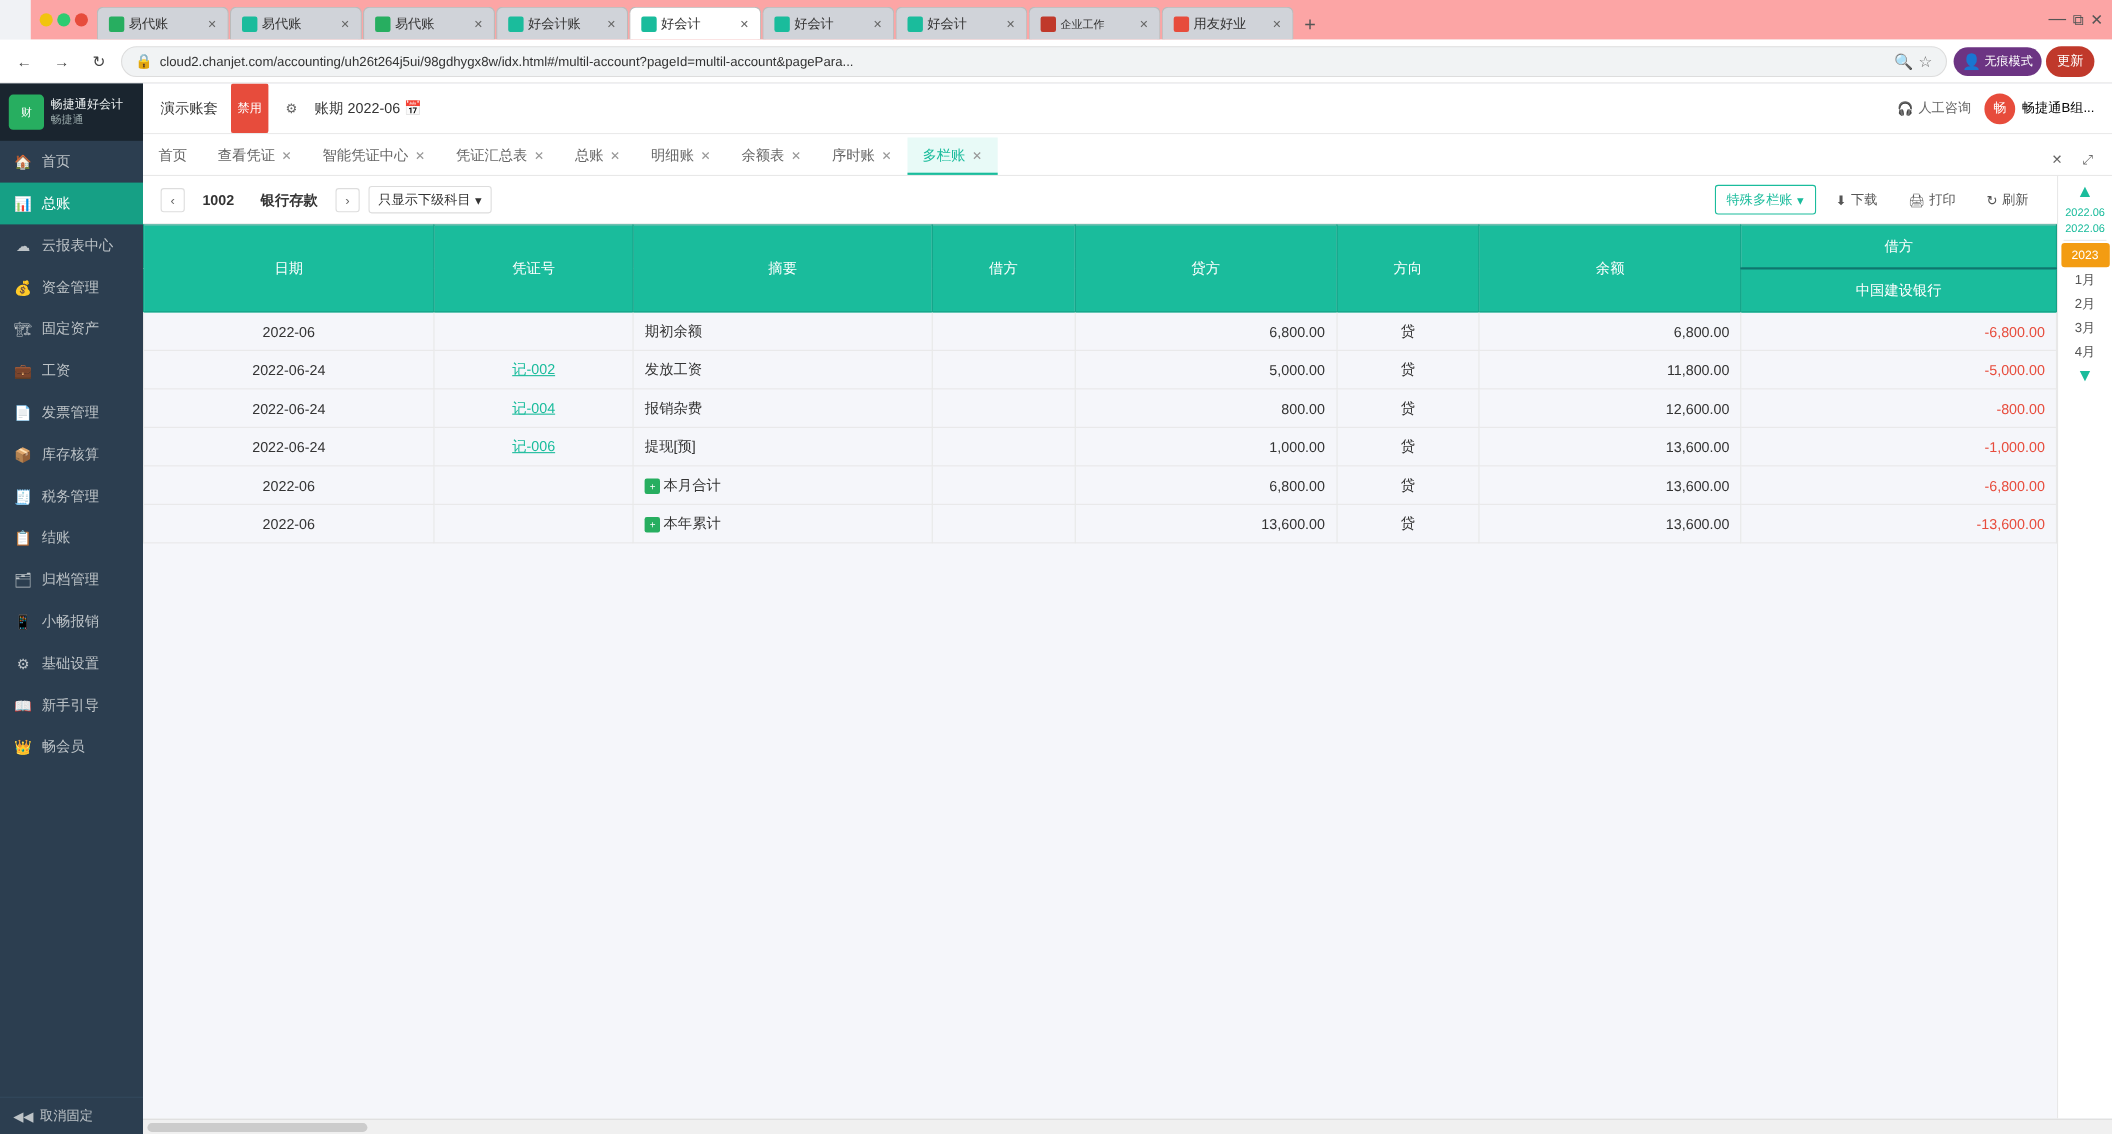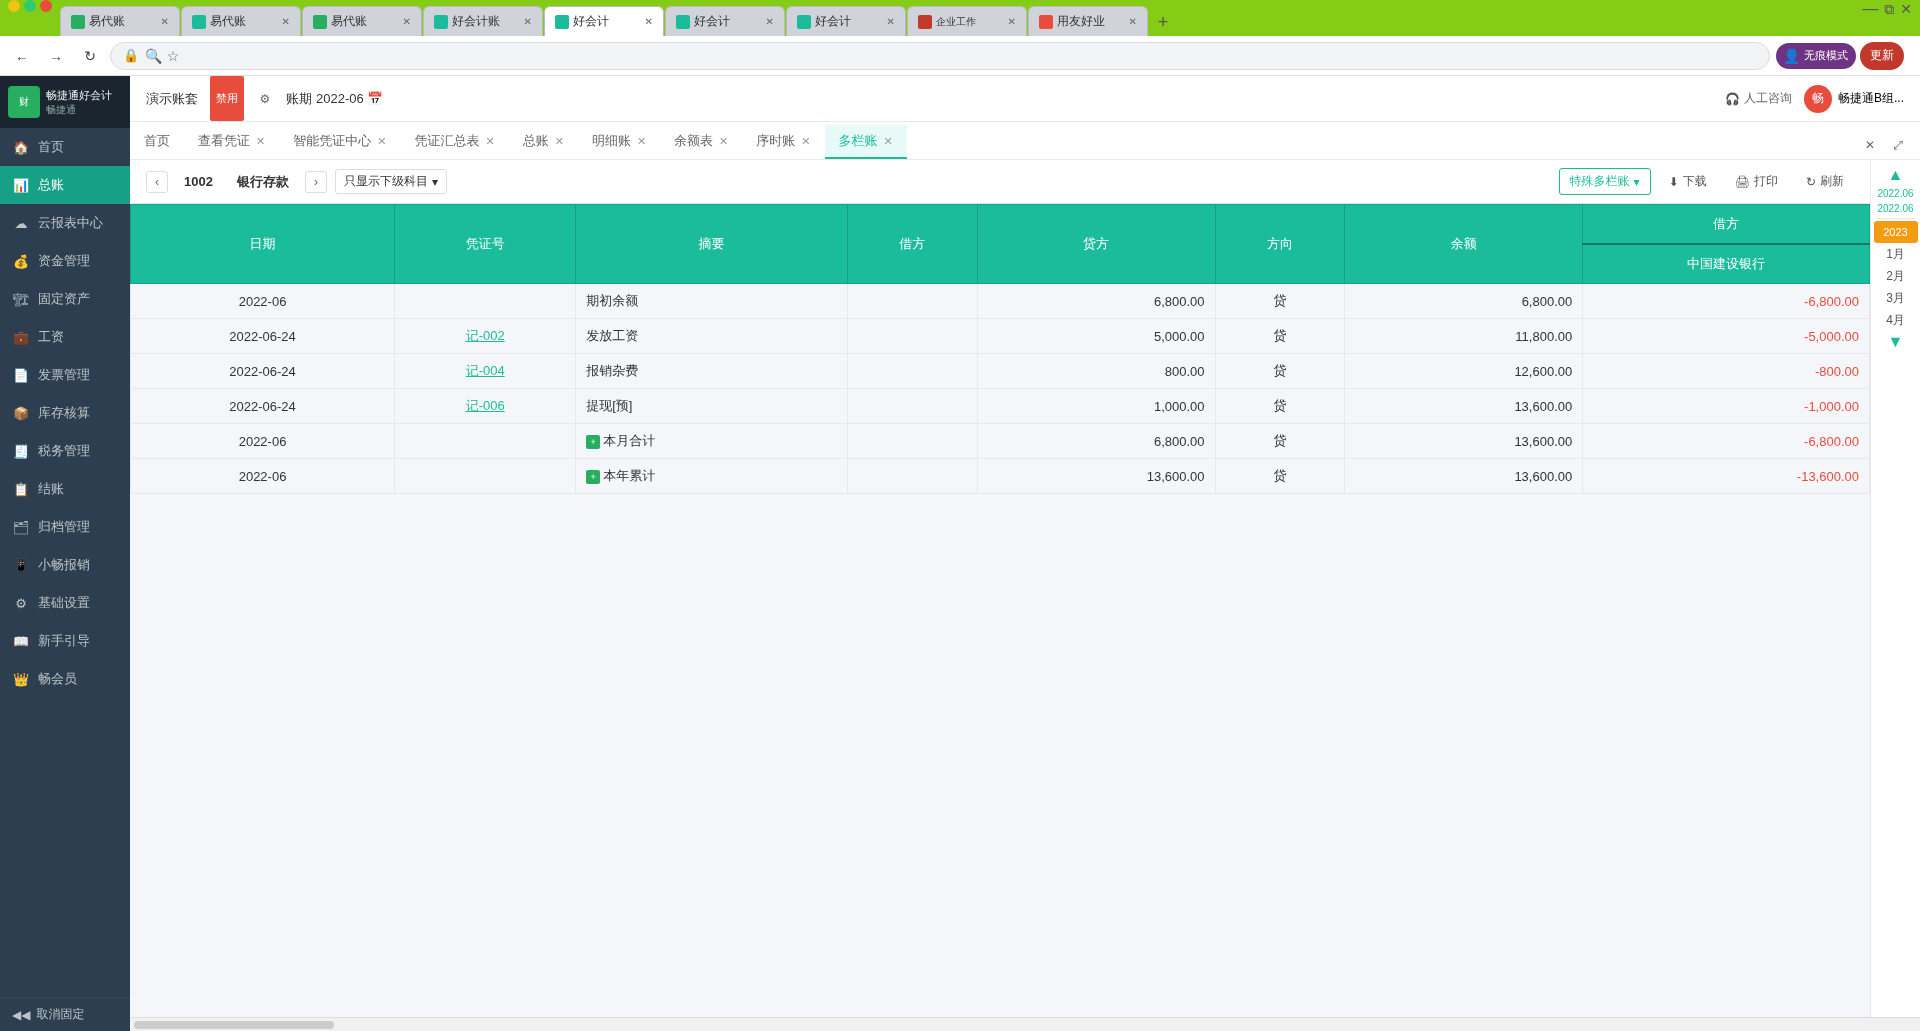--- a/index.html
+++ b/index.html
@@ -1,19 +1,19 @@
 <!DOCTYPE html>
 <html><head>
   <meta charset="utf-8">
   <style>
     * { margin: 0; padding: 0; box-sizing: border-box; }
     body { font-family: 'Microsoft YaHei', Arial, sans-serif; font-size: 12px; background: #f0f2f5; overflow: hidden; width: 1920px; height: 1031px; }
 
     
-    .browser-chrome { background: #84cc16; height: 36px; display: flex; align-items: flex-start; }
+    .browser-chrome { background: #fca5a5; height: 36px; display: flex; align-items: center; margin-left: 28px; }
     .tab-bar { display: flex; align-items: flex-end; height: 36px; flex: 1; overflow: hidden; }
     .tab { display: flex; align-items: center; height: 30px; padding: 0 10px; background: #d0d3d9; border-radius: 6px 6px 0 0; font-size: 12px; color: #333; cursor: pointer; min-width: 120px; max-width: 160px; gap: 4px; margin-right: 1px; border: 1px solid #bbb; border-bottom: none; }
     .tab.active { background: #fff; z-index: 1; }
     .tab-close { font-size: 10px; color: #666; margin-left: auto; cursor: pointer; }
     .tab-favicon { width: 14px; height: 14px; border-radius: 2px; display: inline-block; flex-shrink: 0; }
     .tab-new { width: 28px; height: 28px; display: flex; align-items: center; justify-content: center; cursor: pointer; color: #555; font-size: 18px; }
     .browser-controls { display: flex; align-items: center; gap: 6px; padding: 0 8px; }
 
     .address-bar-row { background: #fff; height: 40px; display: flex; align-items: center; padding: 0 8px; gap: 6px; border-bottom: 1px solid #ddd; }
     .nav-btn { width: 28px; height: 28px; display: flex; align-items: center; justify-content: center; border-radius: 50%; cursor: pointer; color: #444; font-size: 14px; }
@@ -173,20 +173,21 @@
     <div style="font-size:14px;cursor:pointer;color:#555;">✕</div>
   </div>
 </div>
 
 <div class="address-bar-row">
   <div class="nav-btn">←</div>
   <div class="nav-btn">→</div>
   <div class="nav-btn">↻</div>
   <div class="address-bar">
     <span style="font-size:13px;color:#666;margin-right:6px;">🔒</span>
+    <span class="address-text">cloud2.chanjet.com/accounting/uh26t264j5ui/98gdhygx8w/idx.html#/multil-account?pageId=multil-account&amp;pagePara...</span>
     <div class="address-icons">
       <div style="color:#666;font-size:14px;">🔍</div>
       <div style="color:#666;font-size:14px;">☆</div>
     </div>
   </div>
   <div class="browser-toolbar-right">
     <div class="incognito-btn">
       <span style="font-size:14px;">👤</span>
       <span>无痕模式</span>
     </div>

